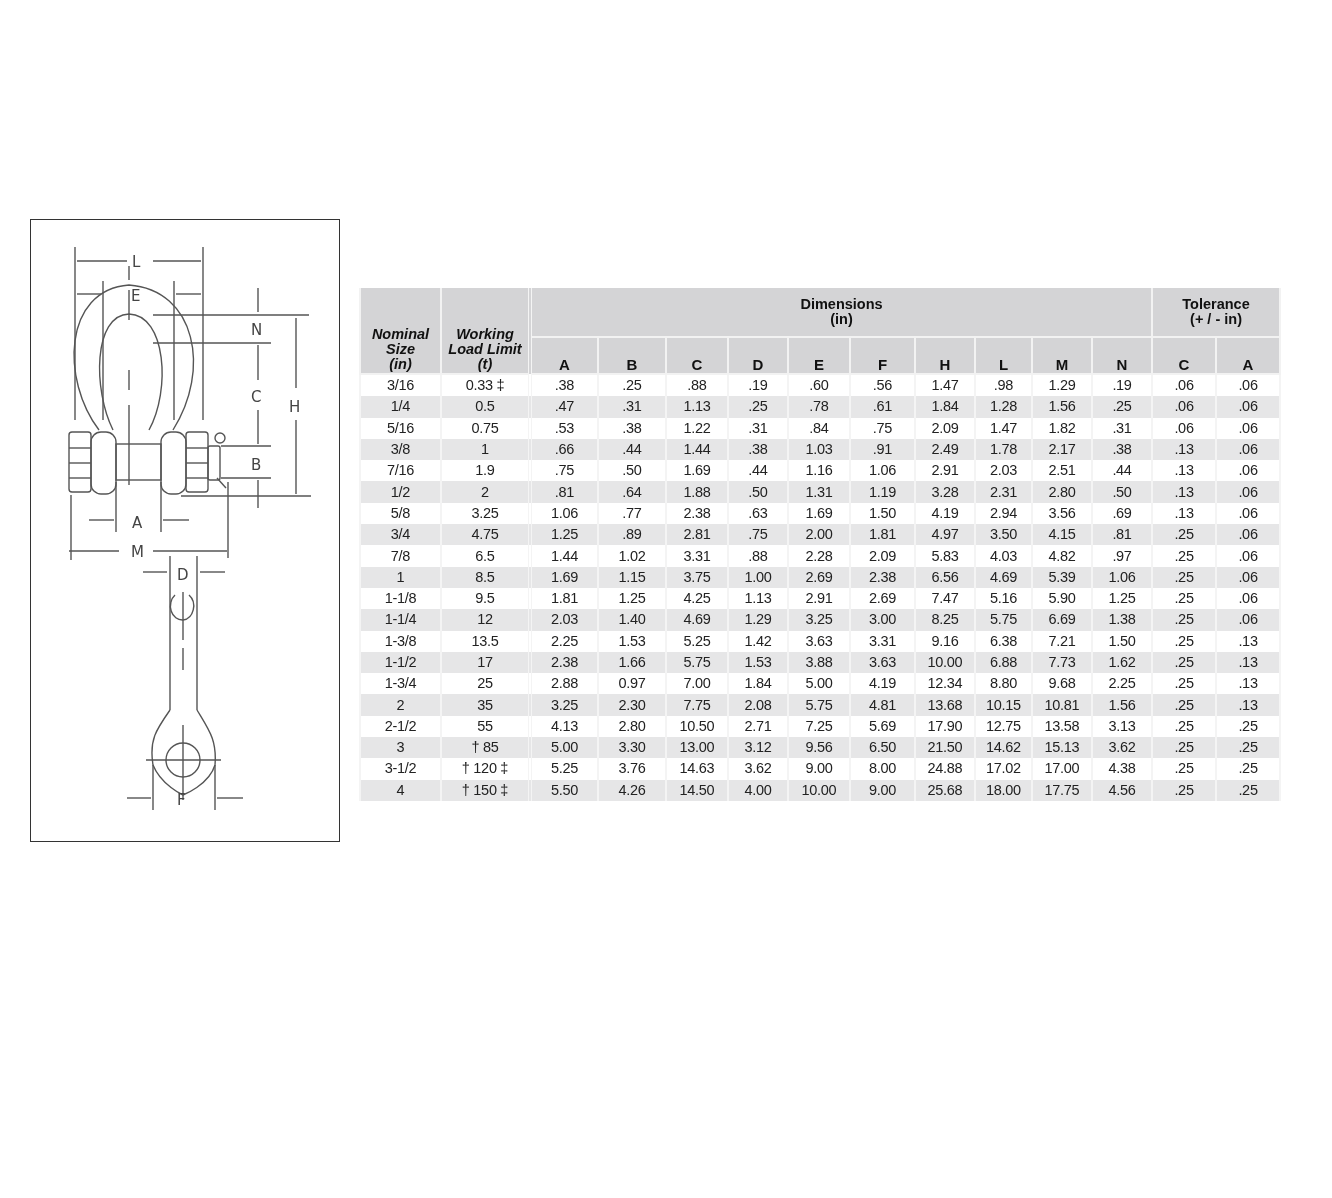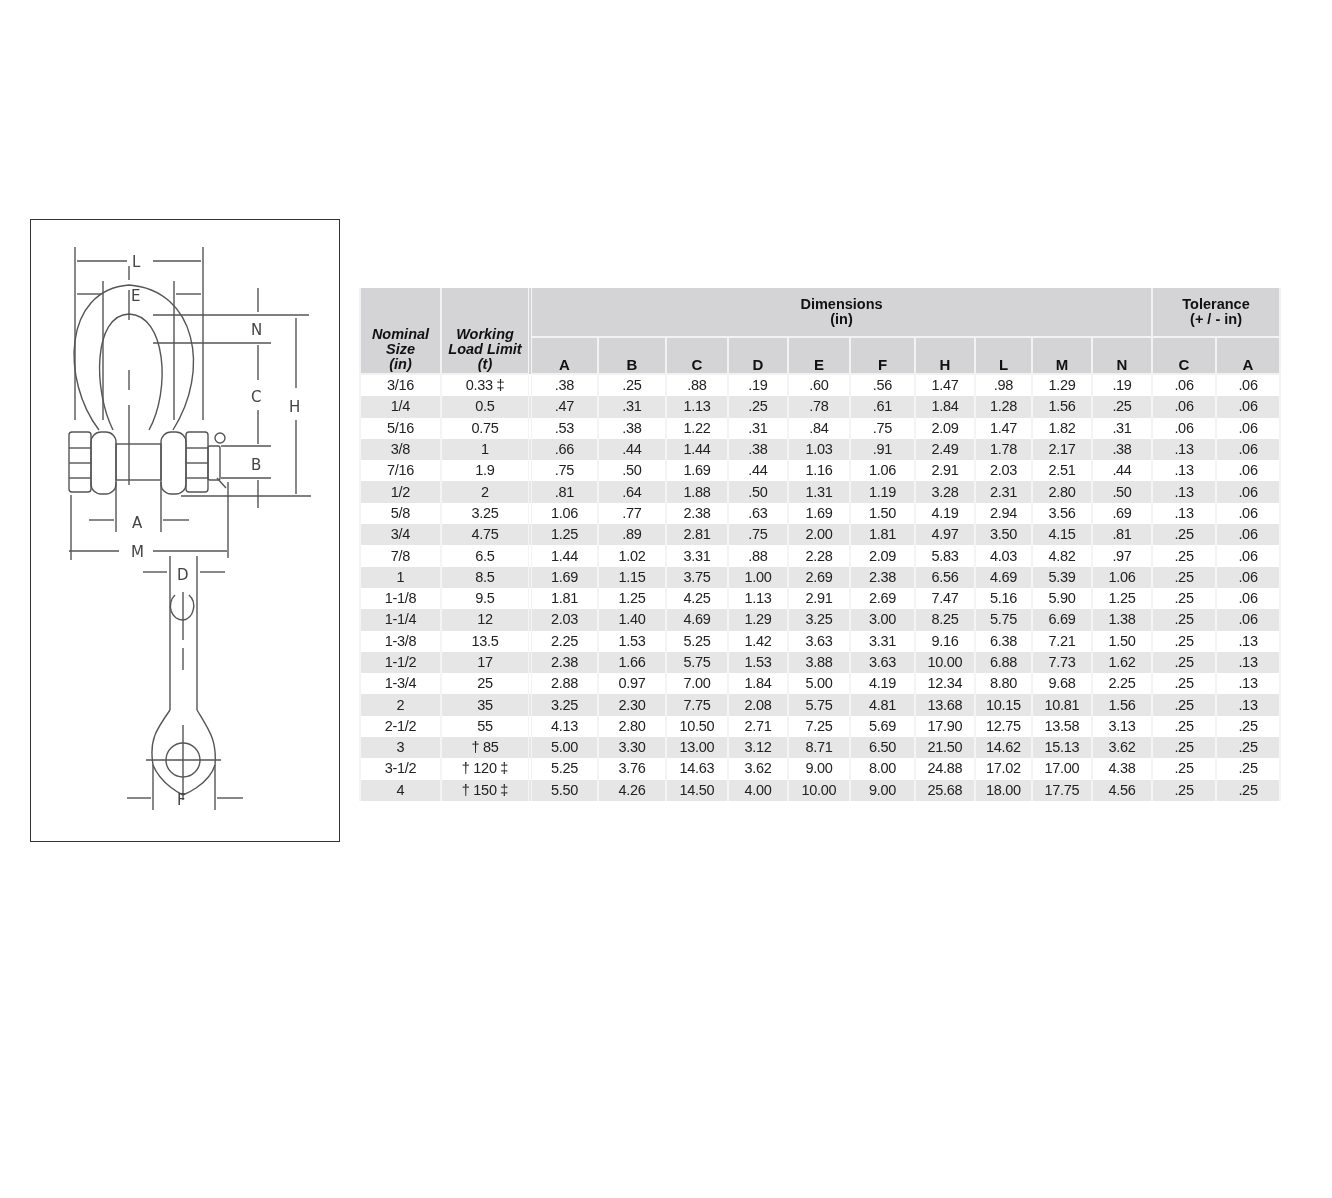--- a/index.html
+++ b/index.html
@@ -445,21 +445,21 @@
         <td>.25</td>
         <td>.25</td>
       </tr>
       <tr class="alt">
         <td>3</td>
         <td class="sep">† 85</td>
         <td>5.00</td>
         <td>3.30</td>
         <td>13.00</td>
         <td>3.12</td>
-        <td>8.71</td>
+        <td>9.56</td>
         <td>6.50</td>
         <td>21.50</td>
         <td>14.62</td>
         <td>15.13</td>
         <td>3.62</td>
         <td>.25</td>
         <td>.25</td>
       </tr>
       <tr class="odd">
         <td>3-1/2</td>

